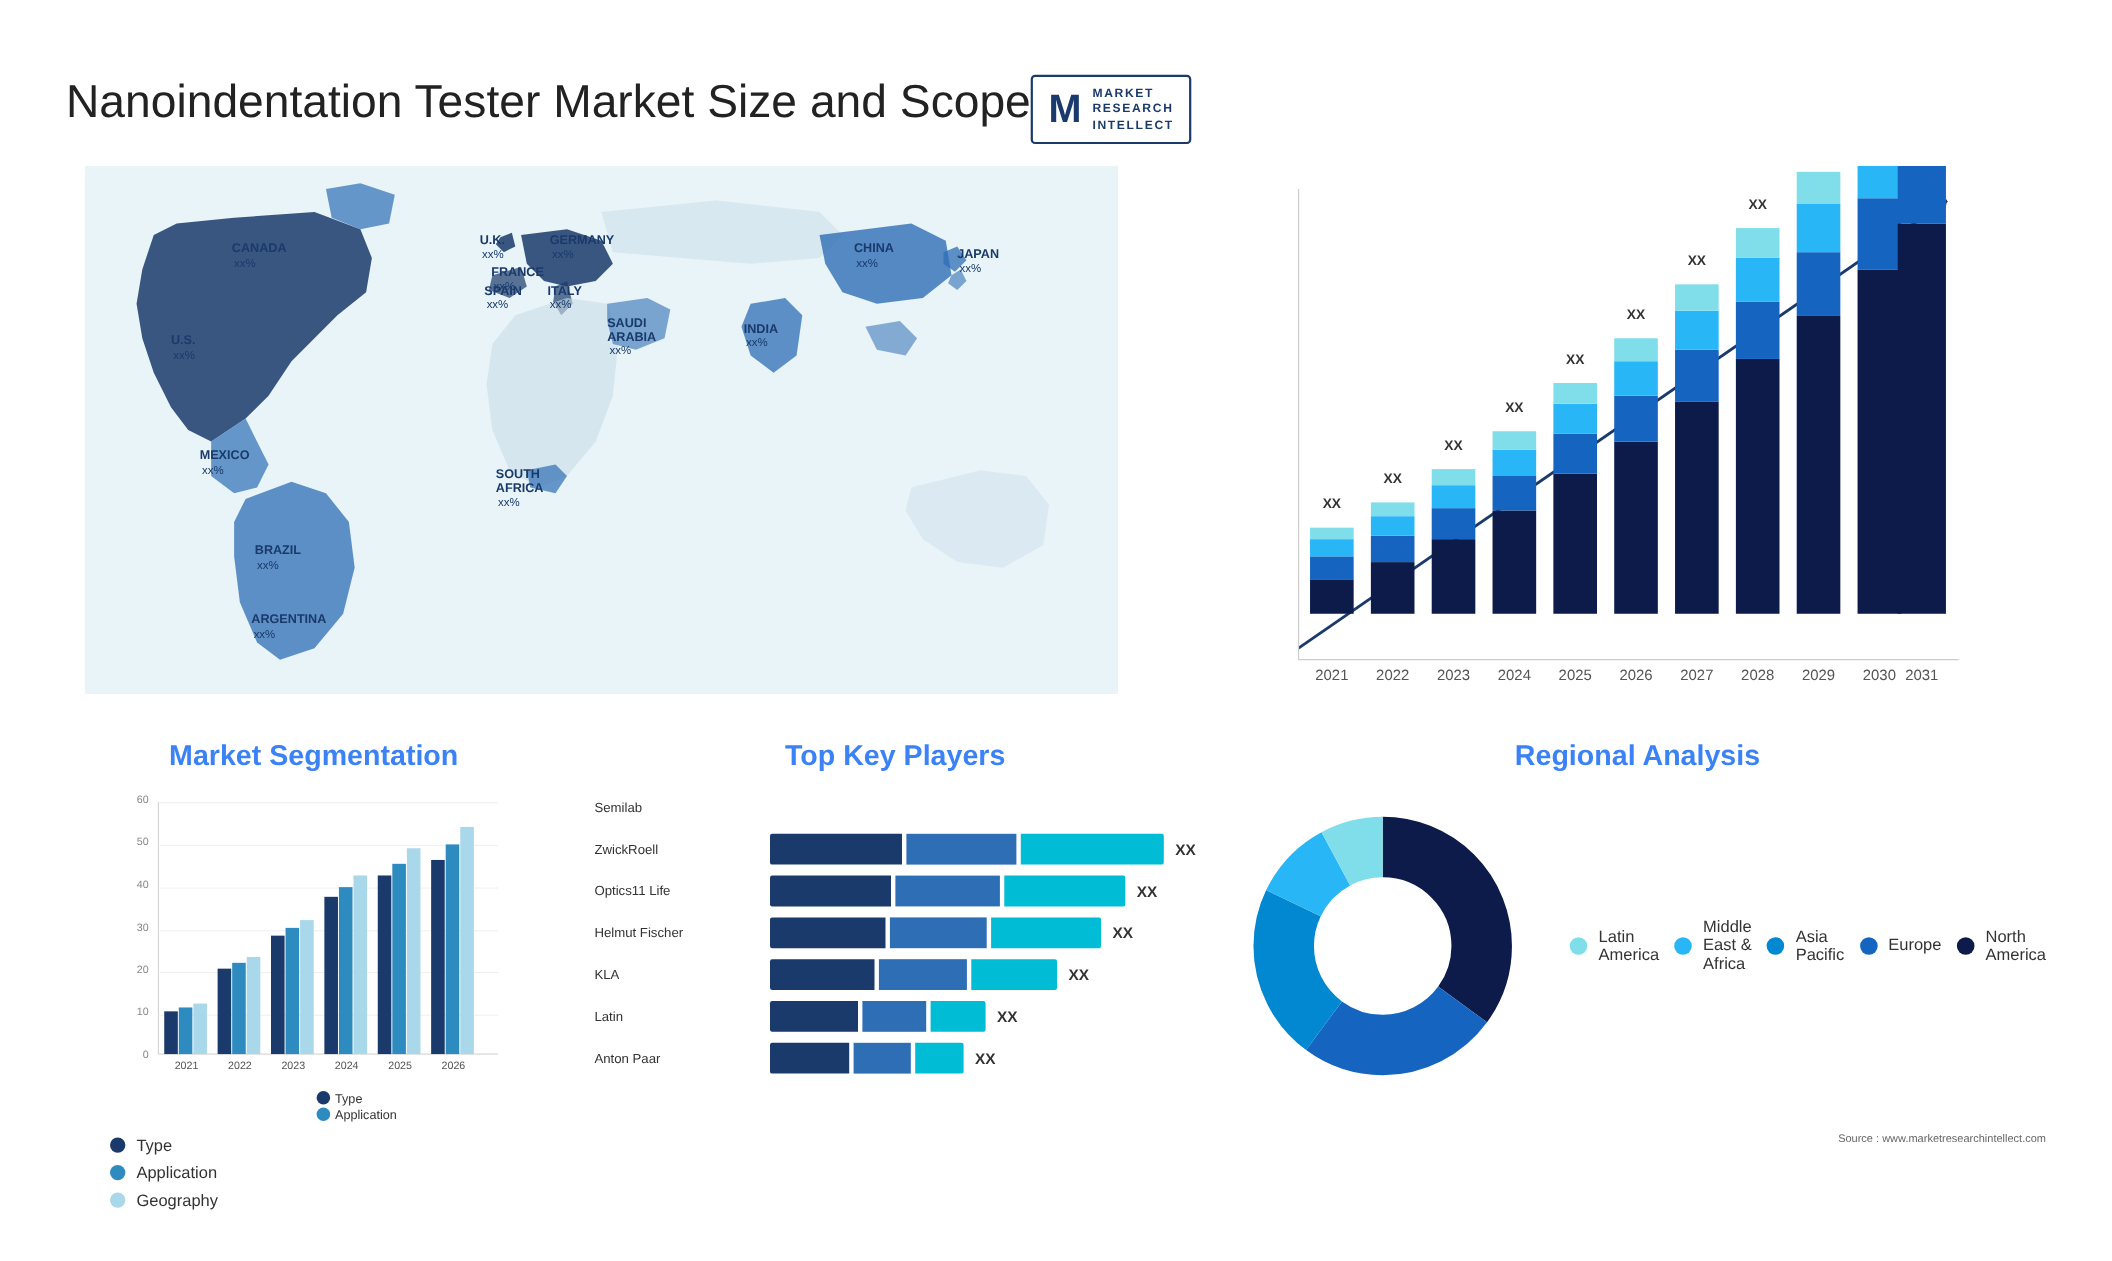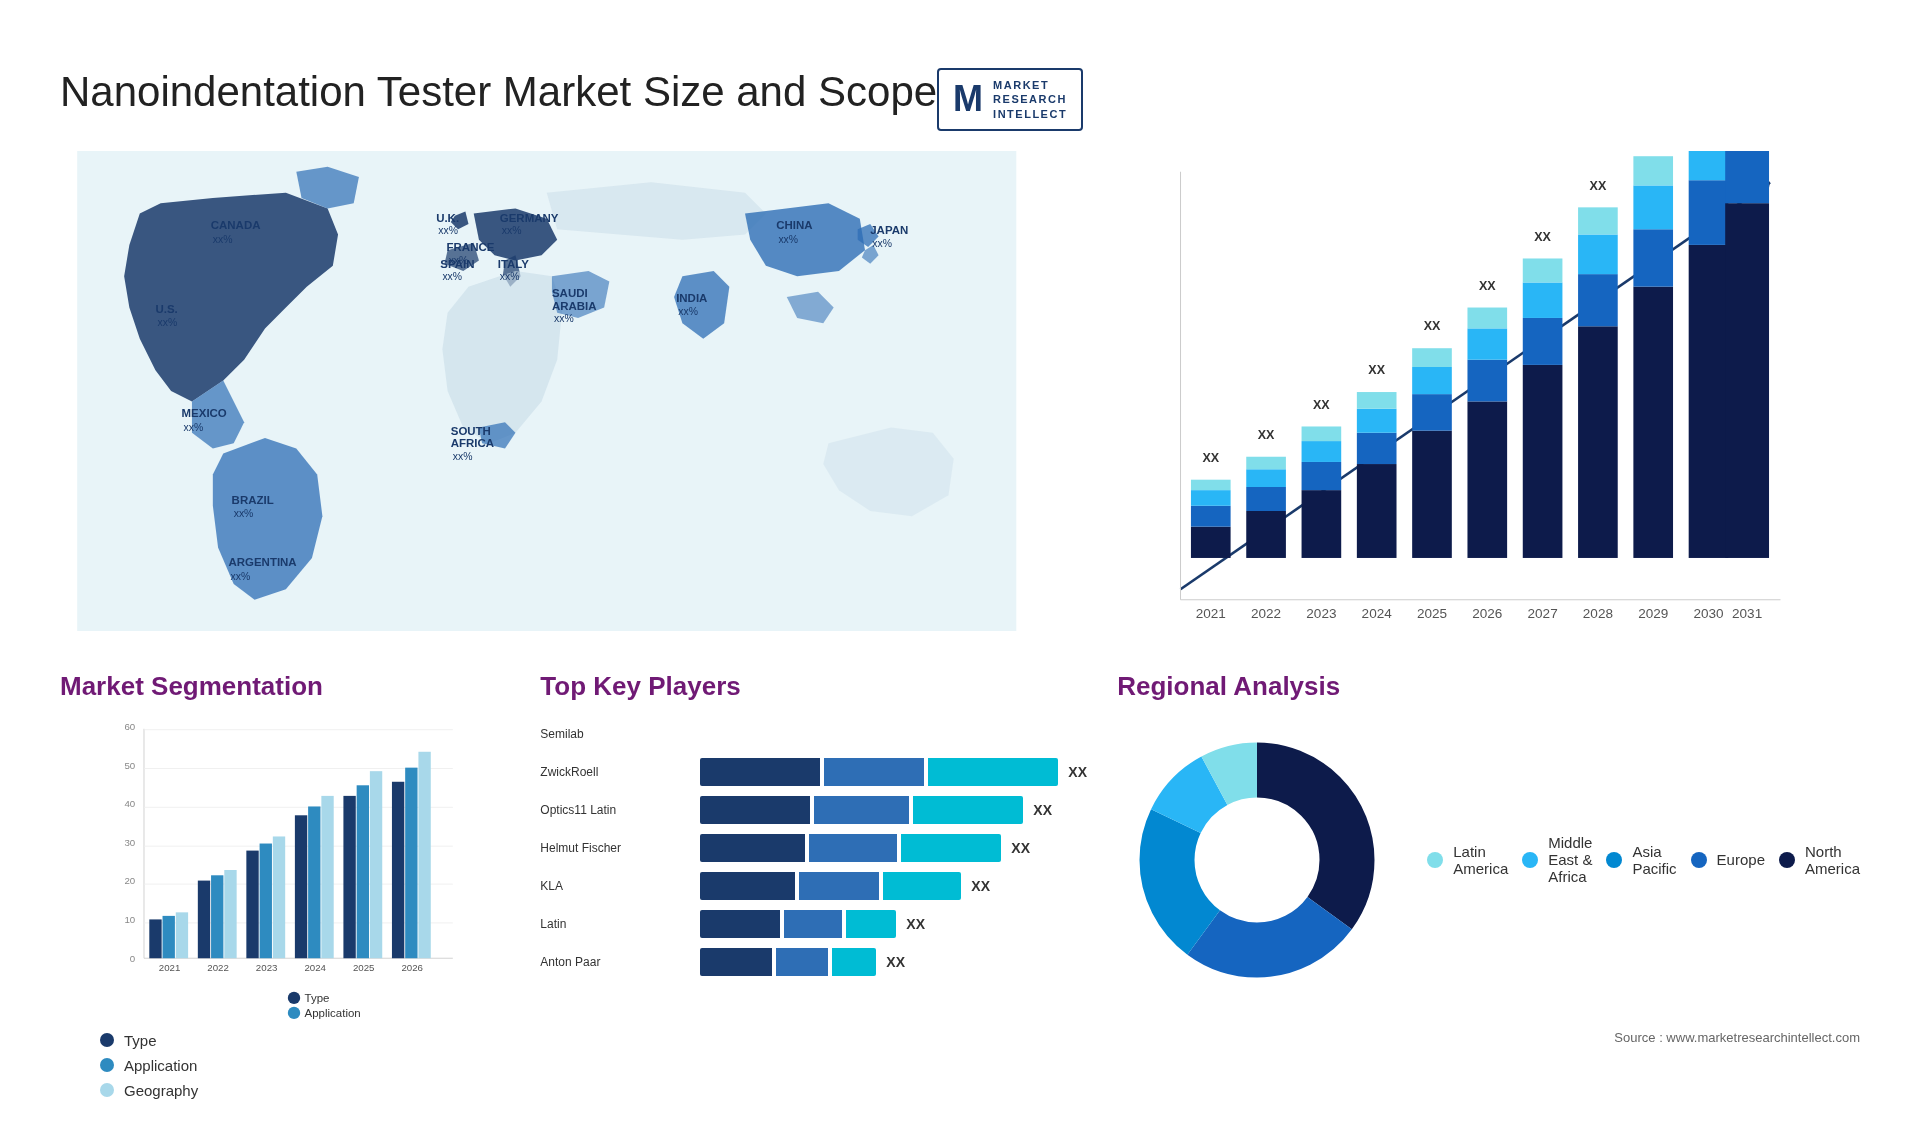--- a/index.html
+++ b/index.html
@@ -89,22 +89,23 @@
     .key-players-box {
       flex: 0.85;
     }
     .regional-box {
       flex: 0.85;
     }
 
     .section-title {
       font-size: 26px;
       font-weight: 700;
-      color: #701a75;
+      color: #3b82f6;
       margin-bottom: 18px;
+      text-align: center;
     }
 
     
     .player-row {
       display: flex;
       align-items: center;
       margin-bottom: 10px;
       gap: 10px;
     }
     .player-name {
@@ -165,21 +166,21 @@
     }
     .legend-dot {
       width: 16px;
       height: 16px;
       border-radius: 50%;
       flex-shrink: 0;
     }
 
     
     .source-text {
-      font-size: 13px;
+      font-size: 10px;
       color: #666;
       text-align: right;
       margin-top: 10px;
     }
   </style>
 </head>
 <body>
 
 <div class="page-container">
 
@@ -493,21 +494,21 @@
         <div class="player-name">ZwickRoell</div>
         <div class="player-bar-container">
           <div class="player-bar-seg1" style="width:120px;"></div>
           <div class="player-bar-seg2" style="width:100px;"></div>
           <div class="player-bar-seg3" style="width:130px;"></div>
           <span class="player-xx">XX</span>
         </div>
       </div>
 
       <div class="player-row">
-        <div class="player-name">Optics11 Latin</div>
+        <div class="player-name">Optics11 Life</div>
         <div class="player-bar-container">
           <div class="player-bar-seg1" style="width:110px;"></div>
           <div class="player-bar-seg2" style="width:95px;"></div>
           <div class="player-bar-seg3" style="width:110px;"></div>
           <span class="player-xx">XX</span>
         </div>
       </div>
 
       <div class="player-row">
         <div class="player-name">Helmut Fischer</div>

